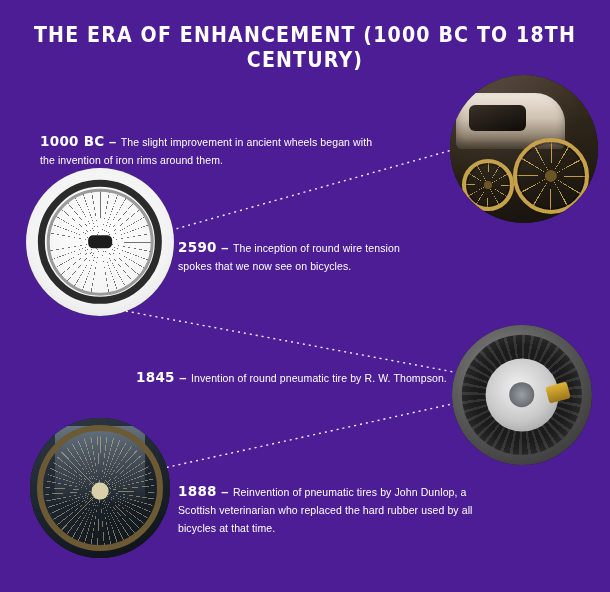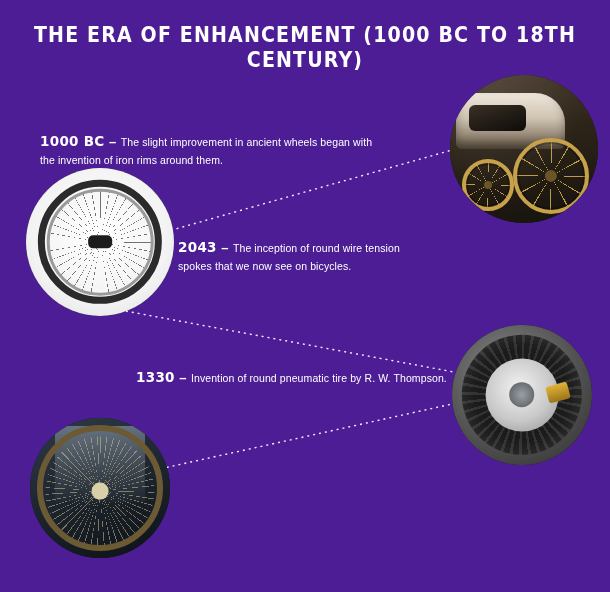--- a/index.html
+++ b/index.html
@@ -300,31 +300,36 @@
     <line x1="155" y1="470" x2="470" y2="400" stroke="#ffffff" stroke-width="1.4" stroke-dasharray="2,4" opacity="0.95"></line>
   </svg>
 
   <div class="entry" style="left:40px; top:96px; width:345px;margin-top:36px;">
     <span class="year">1000 BC</span>
     <span class="dash">–</span>
     <span class="body">The slight improvement in ancient wheels began with the invention of iron rims around them.</span>
   </div>
 
   <div class="entry" style="left:178px; top:238px; width:250px;">
-    <span class="year">2043</span>
+    <span class="year">2590</span>
     <span class="dash">–</span>
     <span class="body">The inception of round wire tension spokes that we now see on bicycles.</span>
   </div>
 
   <div class="entry" style="left:136px; top:368px; width:330px;">
-    <span class="year">1330</span>
+    <span class="year">1845</span>
     <span class="dash">–</span>
     <span class="body">Invention of round pneumatic tire by R. W. Thompson.</span>
   </div>
 
+  <div class="entry" style="left:178px; top:482px; width:300px;">
+    <span class="year">1888</span>
+    <span class="dash">–</span>
+    <span class="body">Reinvention of pneumatic tires by John Dunlop, a Scottish veterinarian who replaced the hard rubber used by all bicycles at that time.</span>
+  </div>
 
   <div class="photo" style="left:450px; top:75px; width:148px; height:148px;">
     <div class="carriage-bg">
       <div class="carriage-body"></div>
       <div class="wheel-big">
         <div class="hub"></div>
       </div>
       <div class="wheel-small">
         <div class="hub"></div>
       </div>

